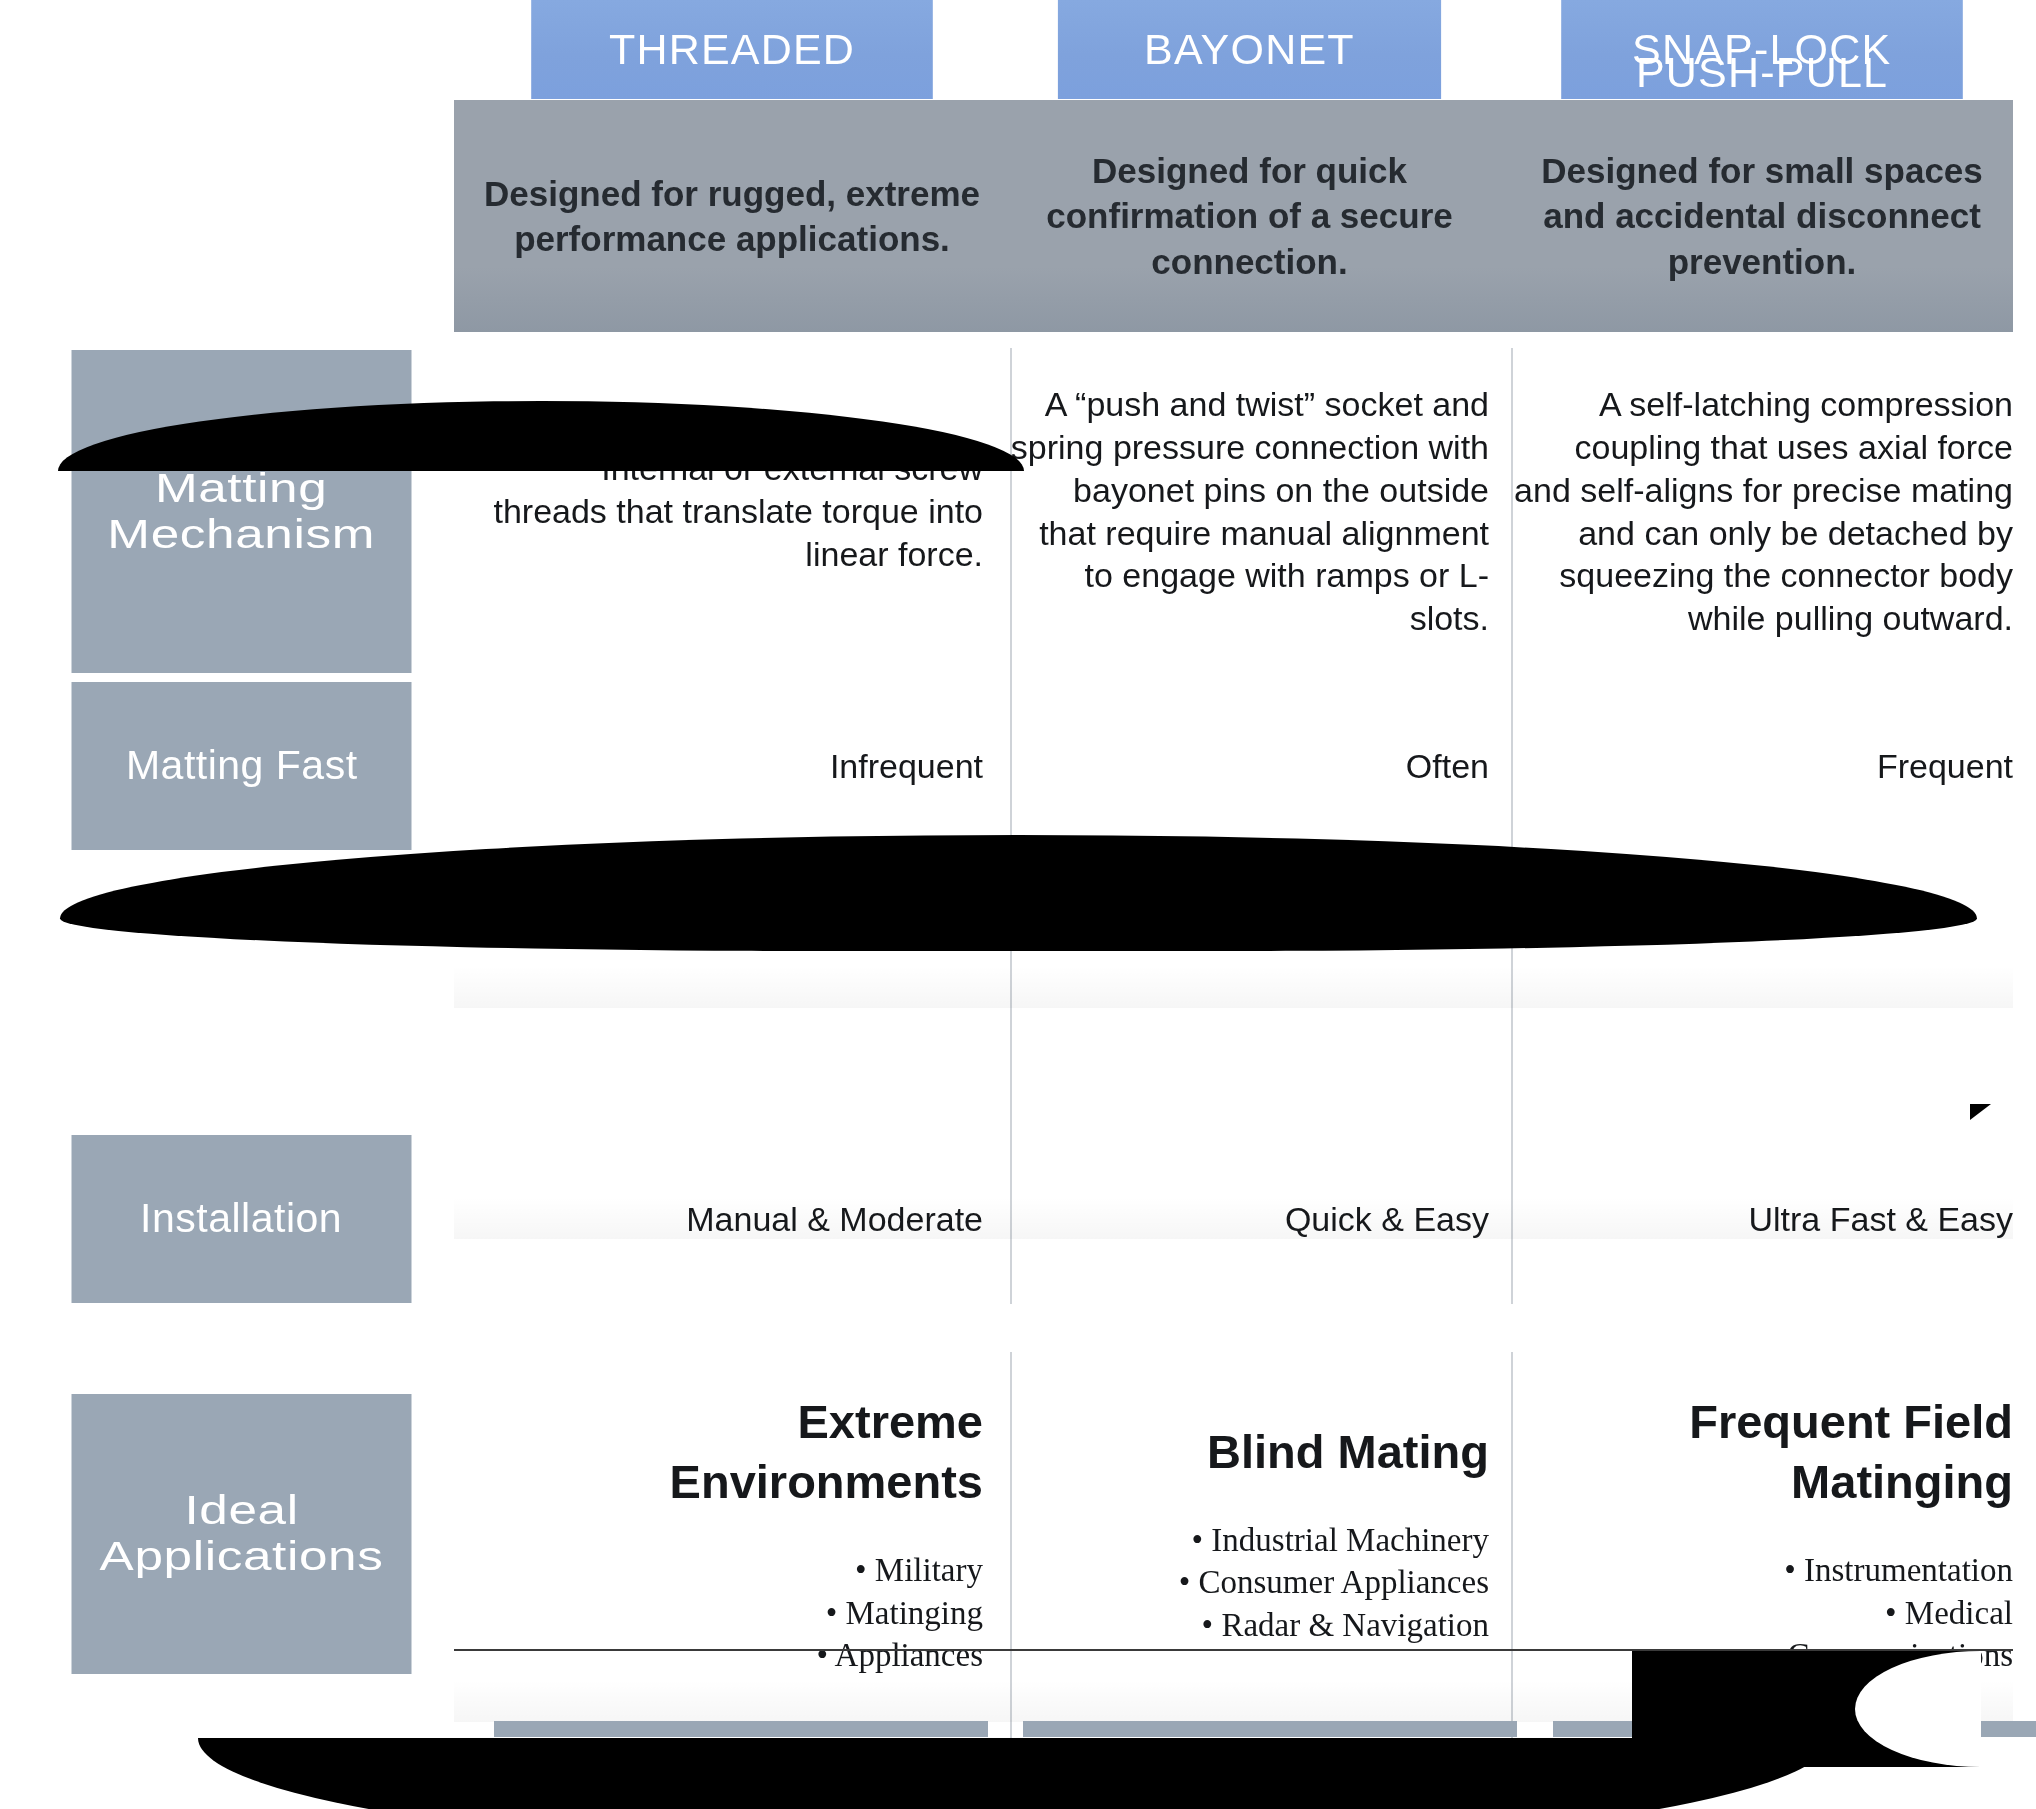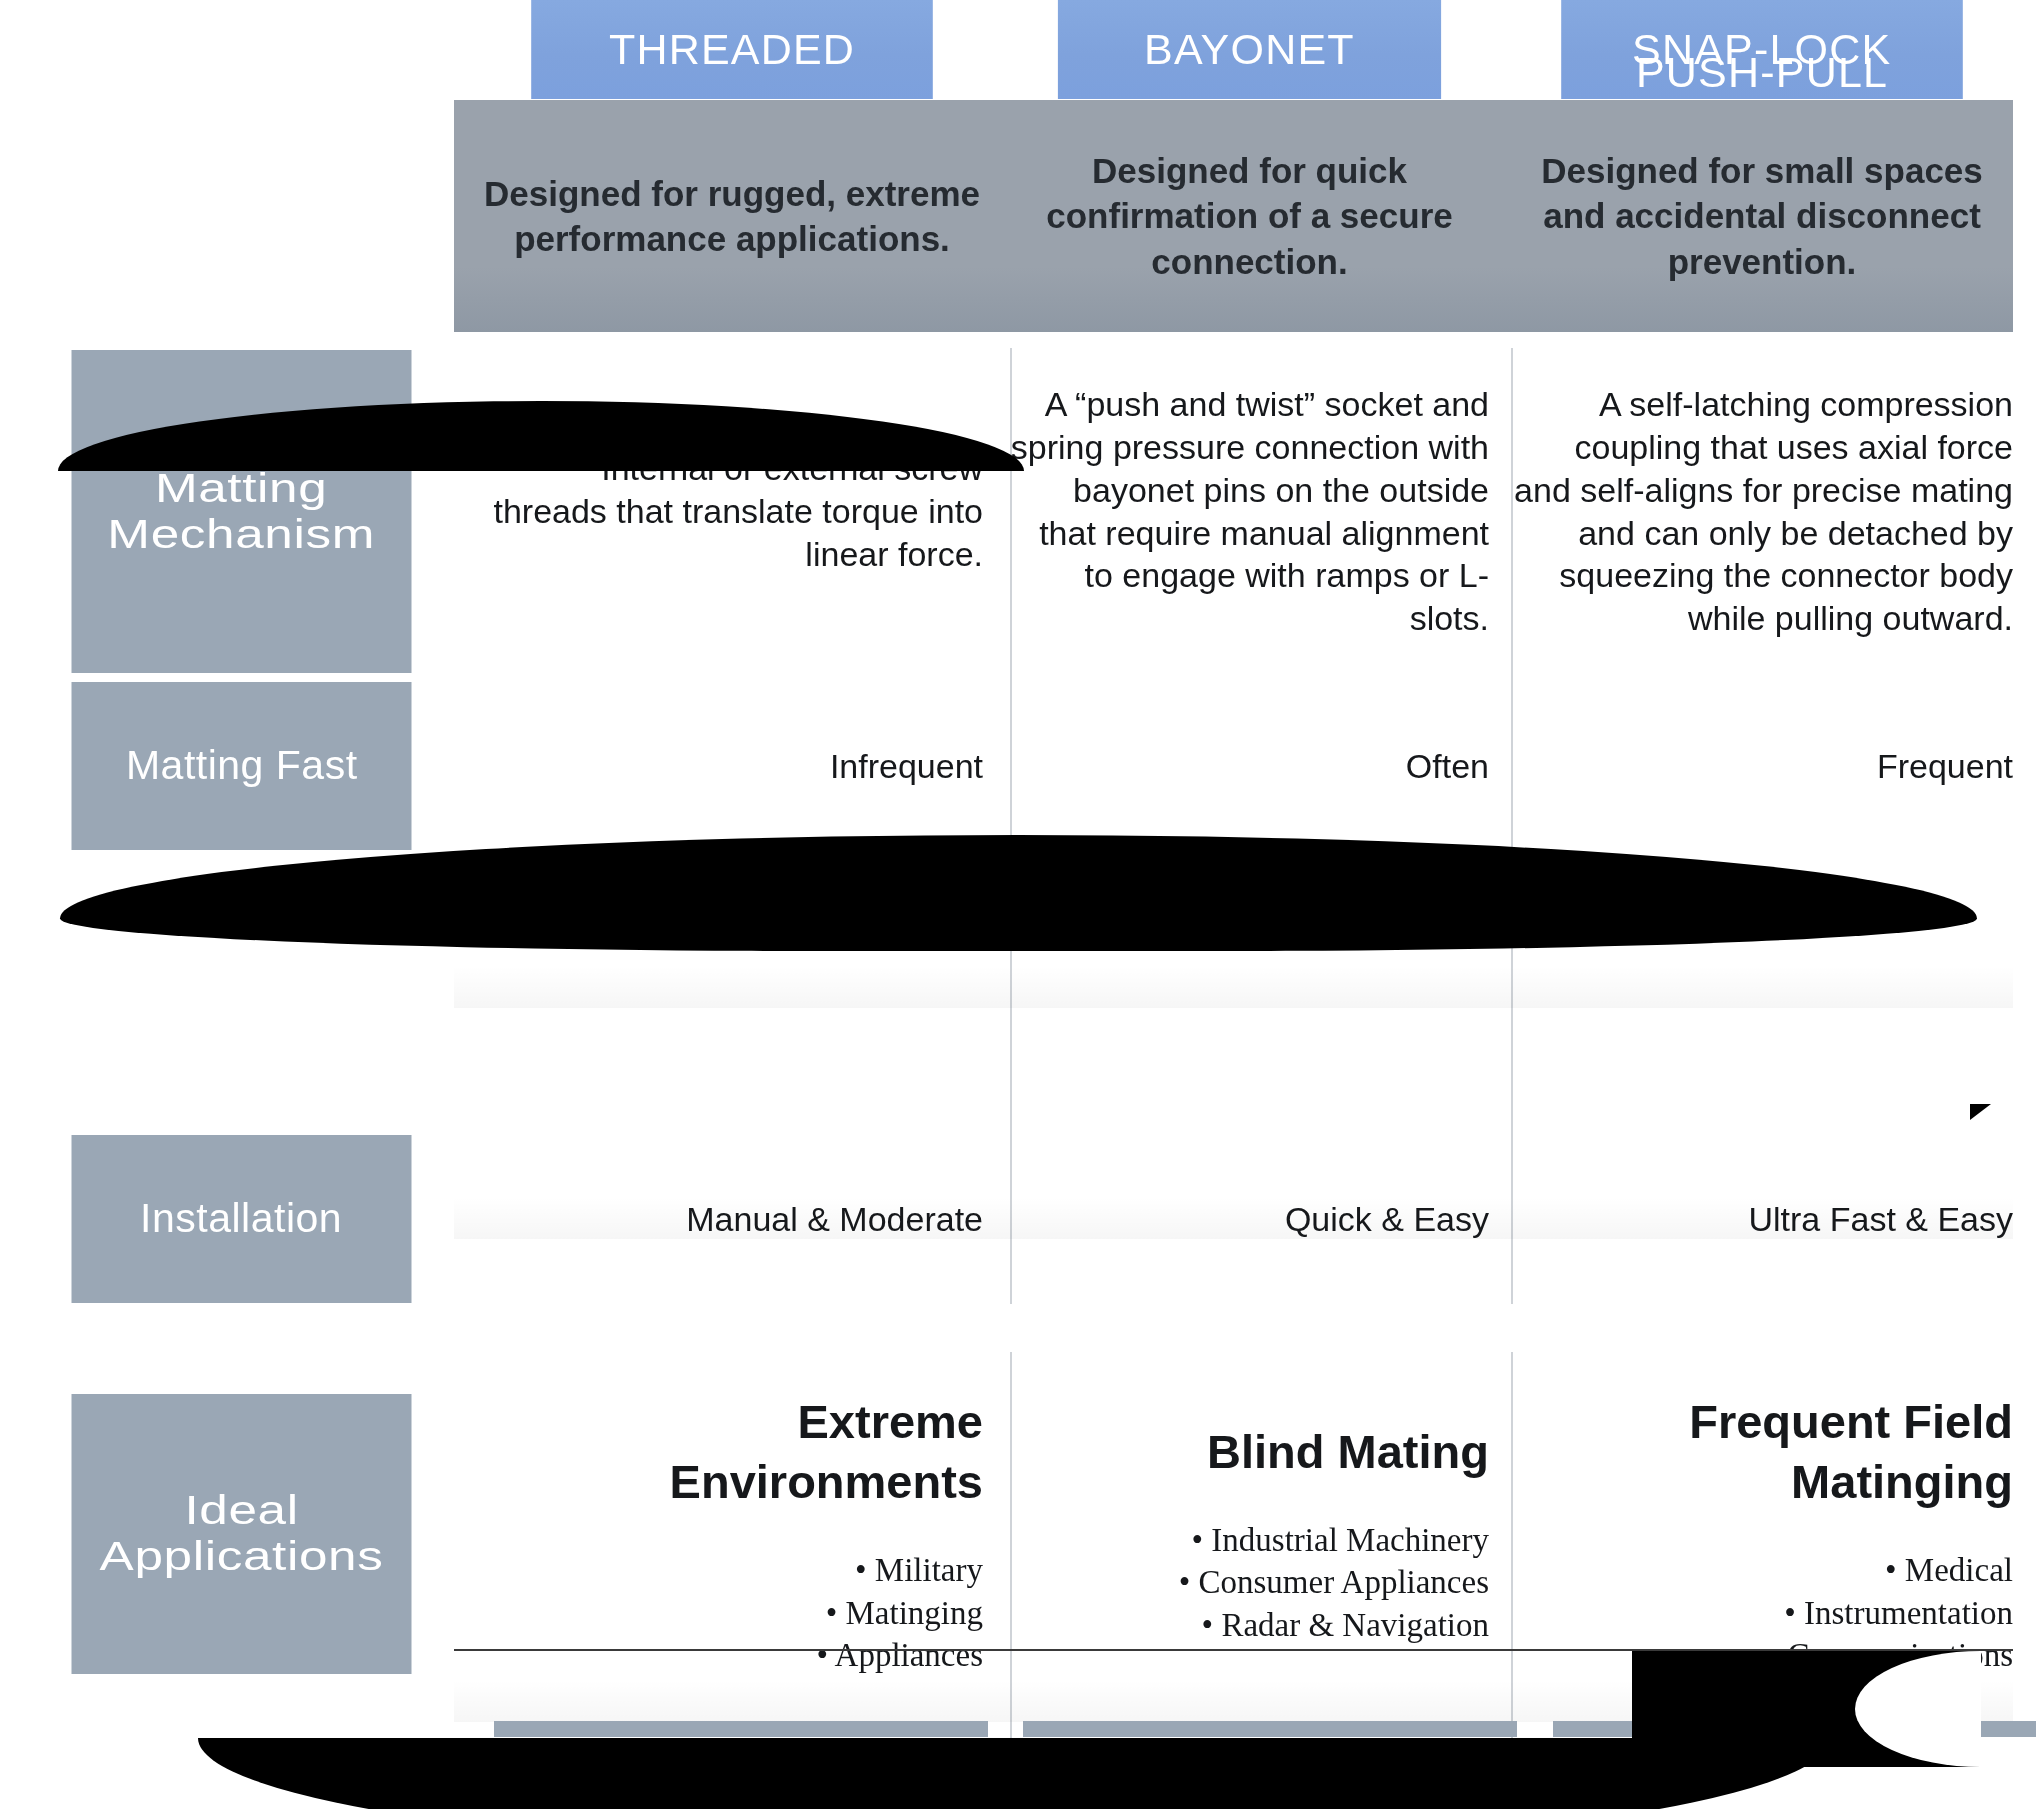--- a/index.html
+++ b/index.html
@@ -209,22 +209,22 @@
         <em>• Consumer Appliances</em>
         <em>• Radar &amp; Navigation</em>
       </span>
     </span>
   </div>
 
   <div class="cell c3 apps" style="top:1394px;height:280px;">
     <span>
       <span class="apps-title">Frequent Field Matinging</span>
       <span class="bullets">
+        <em>• Instrumentation</em>
         <em>• Medical</em>
-        <em>• Instrumentation</em>
         <em>• Communications</em>
       </span>
     </span>
   </div>
 
   <div class="thinline" style="left:454px;top:1649px;width:1559px;height:1.9px;background:#3a3a3a;"></div>
 
   <div class="botbar" style="left:494px;top:1721px;width:494px;"></div>
   <div class="botbar" style="left:1023px;top:1721px;width:494px;"></div>
   <div class="botbar" style="left:1553px;top:1721px;width:483px;"></div>

